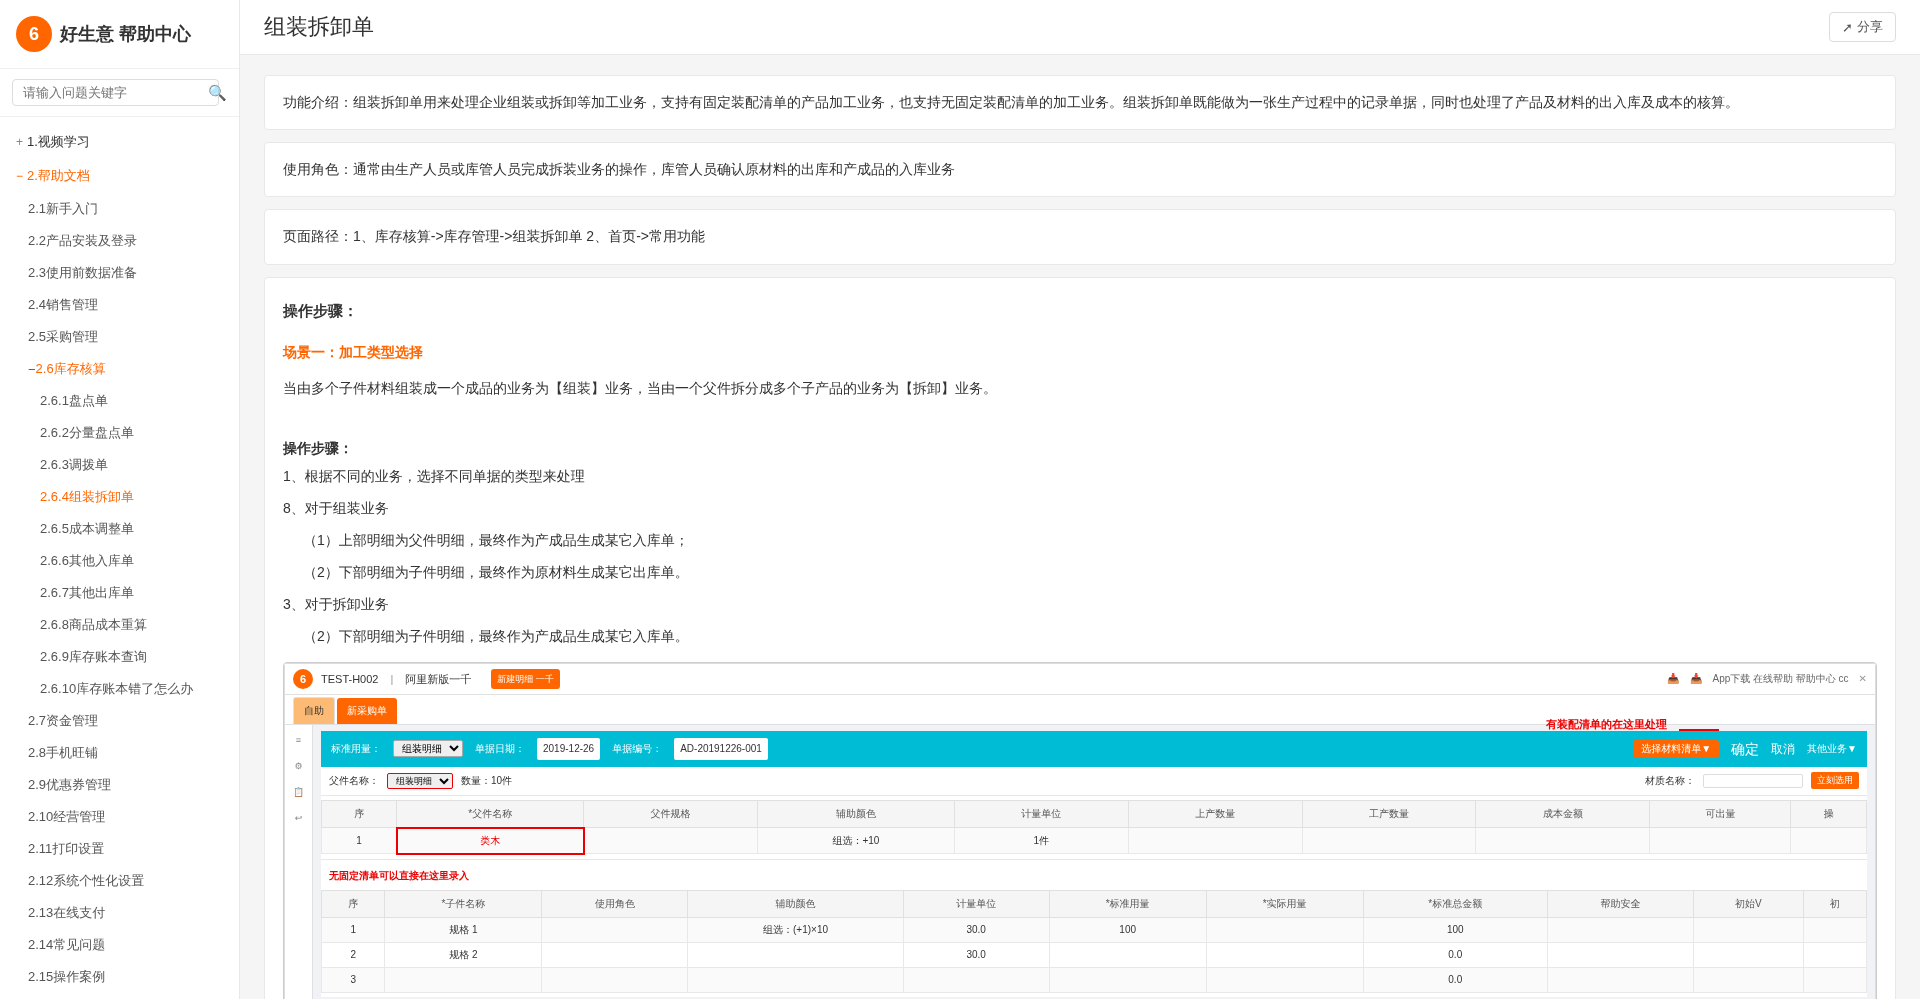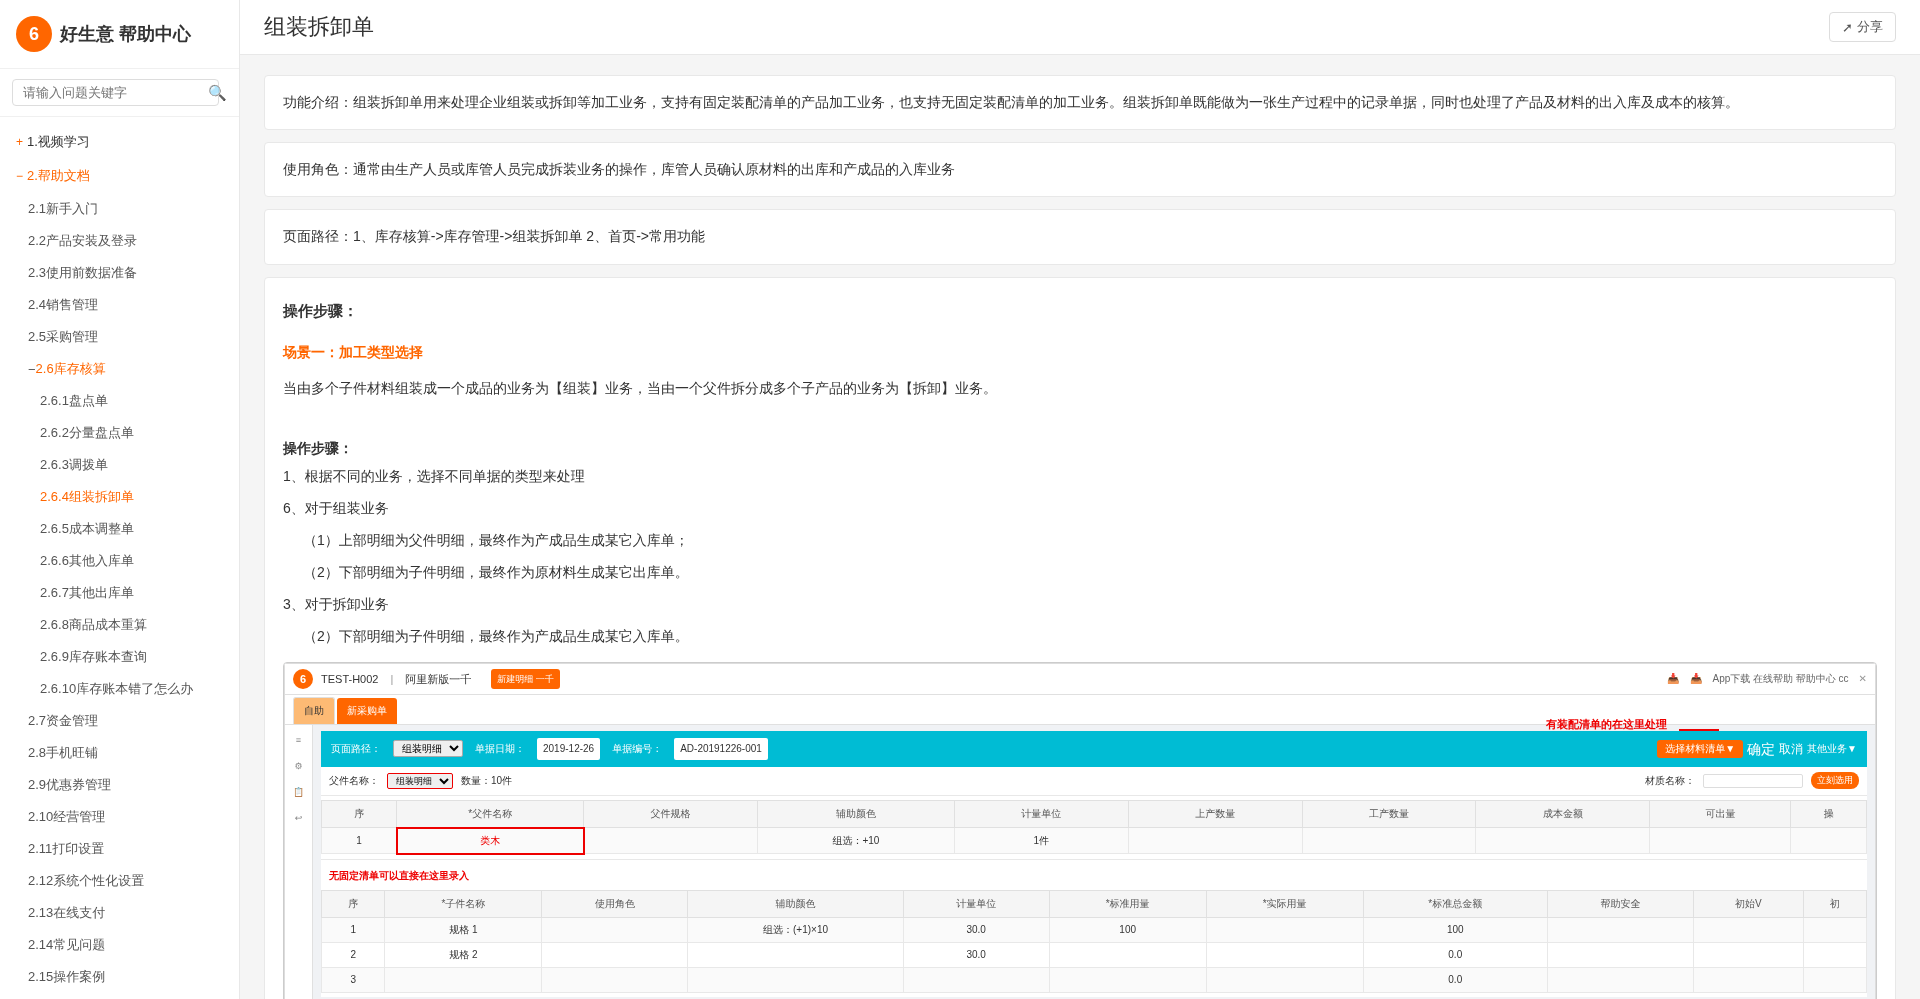--- a/index.html
+++ b/index.html
@@ -360,21 +360,21 @@
       <span>页面路径：1、库存核算-&gt;库存管理-&gt;组装拆卸单 2、首页-&gt;常用功能</span>
     </div>
 
     <div class="content-block">
       <div class="section-title">操作步骤：</div>
       <div class="section-subtitle">场景一：加工类型选择</div>
       <p>当由多个子件材料组装成一个成品的业务为【组装】业务，当由一个父件拆分成多个子产品的业务为【拆卸】业务。</p>
       <br>
       <div class="bold">操作步骤：</div>
       <p>1、根据不同的业务，选择不同单据的类型来处理</p>
-      <p>6、对于组装业务</p>
+      <p>8、对于组装业务</p>
       <p class="indent1">（1）上部明细为父件明细，最终作为产成品生成某它入库单；</p>
       <p class="indent1">（2）下部明细为子件明细，最终作为原材料生成某它出库单。</p>
       <p>3、对于拆卸业务</p>
       <p class="indent1">（2）下部明细为子件明细，最终作为产成品生成某它入库单。</p>
 
       
       <div class="screenshot-container">
         <div class="mock-app">
 
           <div class="mock-titlebar">
@@ -405,30 +405,30 @@
               <span>⚙</span>
               <span>📋</span>
               <span>↩</span>
             </div>
 
             <div class="mock-content">
 
               <div style="position:relative;">
                 <div class="mock-header-bar">
                   <div style="display:flex;gap:12px;align-items:center;font-size:10px;">
-                    <span>页面路径：</span>
+                    <span>标准用量：</span>
                     <select style="font-size:10px;border:1px solid #aaa;border-radius:2px;padding:1px 4px;">
                       <option>组装明细</option>
                     </select>
                     <span>单据日期：</span>
                     <span style="background:#fff;color:#333;border-radius:2px;padding:1px 6px;font-size:10px;">2019-12-26</span>
                     <span>单据编号：</span>
                     <span style="background:#fff;color:#333;border-radius:2px;padding:1px 6px;font-size:10px;">AD-20191226-001</span>
                   </div>
-                  <div style="display:flex;gap:4px;align-items:center;">
+                  <div style="display:flex;gap:12px;align-items:center;">
                     <button style="background:#f60;color:#fff;border:none;border-radius:3px;padding:2px 8px;font-size:10px;cursor:pointer;">选择材料清单▼</button>
                     <span style="font-size:14px;">确定</span>
                     <span style="font-size:12px;text-align:center;">取消</span>
                     <span style="font-size:10px;">其他业务▼</span>
                   </div>
                 </div>
 
                 <div style="position:absolute;top:-18px;right:200px;color:#e00;font-size:11px;font-weight:bold;white-space:nowrap;">有装配清单的在这里处理</div>
                 <div style="position:absolute;top:-2px;right:148px;width:40px;height:2px;background:#e00;"></div>
               </div>
@@ -438,21 +438,21 @@
                 <select style="font-size:9px;border:1px solid #ddd;border-radius:2px;padding:1px 4px;border-color:#e00;">
                   <option>组装明细</option>
                 </select>
                 <span>数量：10件</span>
 
                 <div style="position:absolute;left:30px;top:24px;color:#e00;font-size:11px;font-weight:bold;white-space:nowrap;">组装业务、拆卸业务在这里切换</div>
 
                 <div style="flex:1;"></div>
                 <span>材质名称：</span>
                 <input style="font-size: 9px; border: 1px solid rgb(221, 221, 221); border-radius: 2px; padding: 1px 40px 1px 4px; width: 100px;">
-                <button style="background:#f60;color:#fff;border:none;border-radius:8px;padding:2px 6px;font-size:9px;cursor:pointer;text-align:center;">立刻选用</button>
+                <button style="background:#f60;color:#fff;border:none;border-radius:2px;padding:2px 6px;font-size:9px;cursor:pointer;text-align:center;">立刻选用</button>
 
                 <div style="position:absolute;right:60px;top:24px;color:#e00;font-size:11px;font-weight:bold;white-space:nowrap;">启用处理</div>
               </div>
 
               <div style="padding:4px 0;background:#fff;position:relative;">
                 <table class="mock-table">
                   <thead>
                     <tr>
                       <th>序</th>
                       <th>*父件名称</th>

